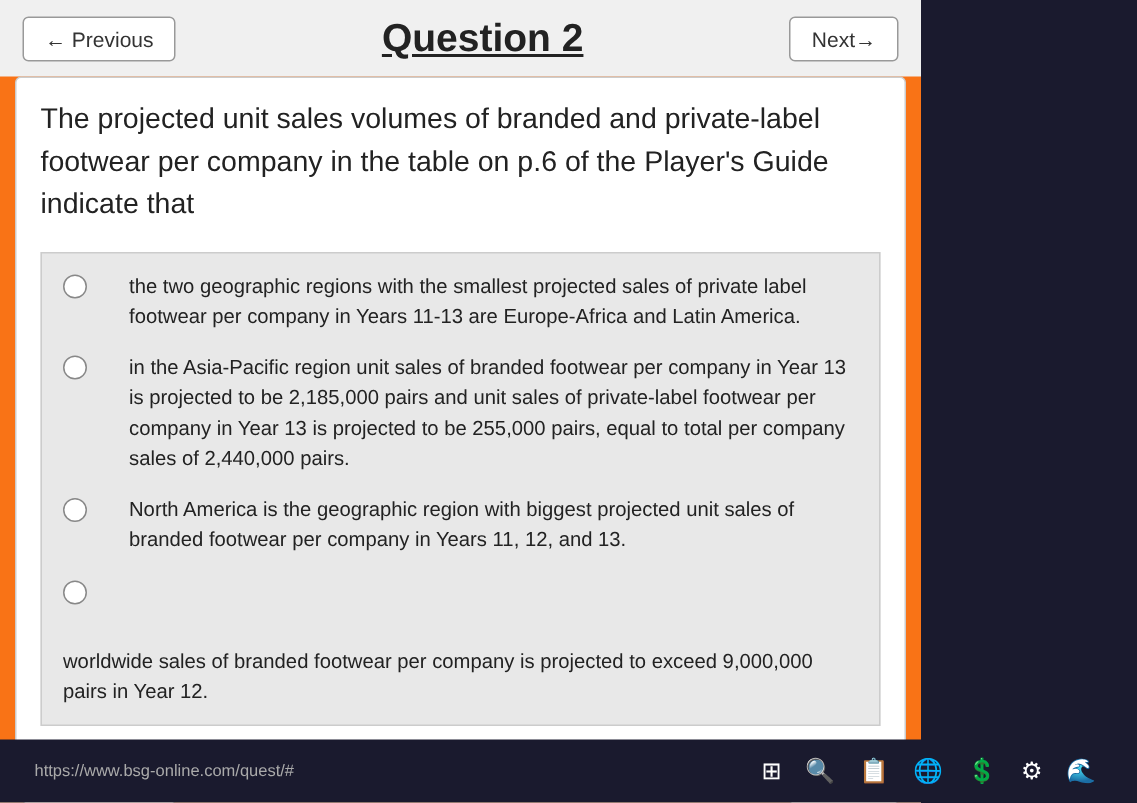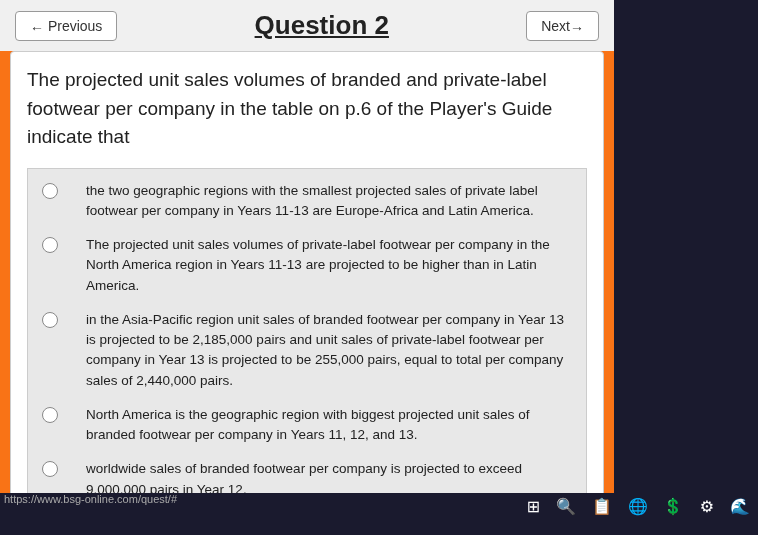--- a/index.html
+++ b/index.html
@@ -89,20 +89,21 @@
       align-items: flex-start;
       margin-bottom: 14px;
       gap: 28px;
       font-size: 13.5px;
       color: #222;
       line-height: 1.5;
     }
 
     .option-item:last-child {
       margin-bottom: 0;
+      flex-direction: column;
     }
 
     .radio-circle {
       width: 16px;
       height: 16px;
       border-radius: 50%;
       border: 1.5px solid #888;
       background: white;
       flex-shrink: 0;
       margin-top: 2px;
@@ -138,22 +139,22 @@
       cursor: pointer;
       font-size: 14px;
       color: #333;
     }
 
     
     .taskbar {
       background: #1a1a2e;
       height: 42px;
       display: flex;
-      align-items: flex-start;
-      padding: 0 4px;
+      align-items: center;
+      padding: 0 23px;
       gap: 8px;
       position: absolute;
       bottom: 0;
       left: 0;
       right: 0;
     }
 
     .taskbar-url {
       color: #aaa;
       font-size: 11px;
@@ -180,24 +181,20 @@
   <div class="content-area">
     <p class="question-text">The projected unit sales volumes of branded and private-label footwear per company in the table on p.6 of the Player's Guide indicate that</p>
 
     <div class="options-area">
 
       <div class="option-item">
         <div class="radio-circle"></div>
         <span class="option-text">the two geographic regions with the smallest projected sales of private label footwear per company in Years 11-13 are Europe-Africa and Latin America.</span>
       </div>
 
-      <div class="option-item">
-        <div class="radio-circle"></div>
-        <span class="option-text">The projected unit sales volumes of private-label footwear per company in the North America region in Years 11-13 are projected to be higher than in Latin America.</span>
-      </div>
 
       <div class="option-item">
         <div class="radio-circle"></div>
         <span class="option-text">in the Asia-Pacific region unit sales of branded footwear per company in Year 13 is projected to be 2,185,000 pairs and unit sales of private-label footwear per company in Year 13 is projected to be 255,000 pairs, equal to total per company sales of 2,440,000 pairs.</span>
       </div>
 
       <div class="option-item">
         <div class="radio-circle"></div>
         <span class="option-text">North America is the geographic region with biggest projected unit sales of branded footwear per company in Years 11, 12, and 13.</span>
       </div>

